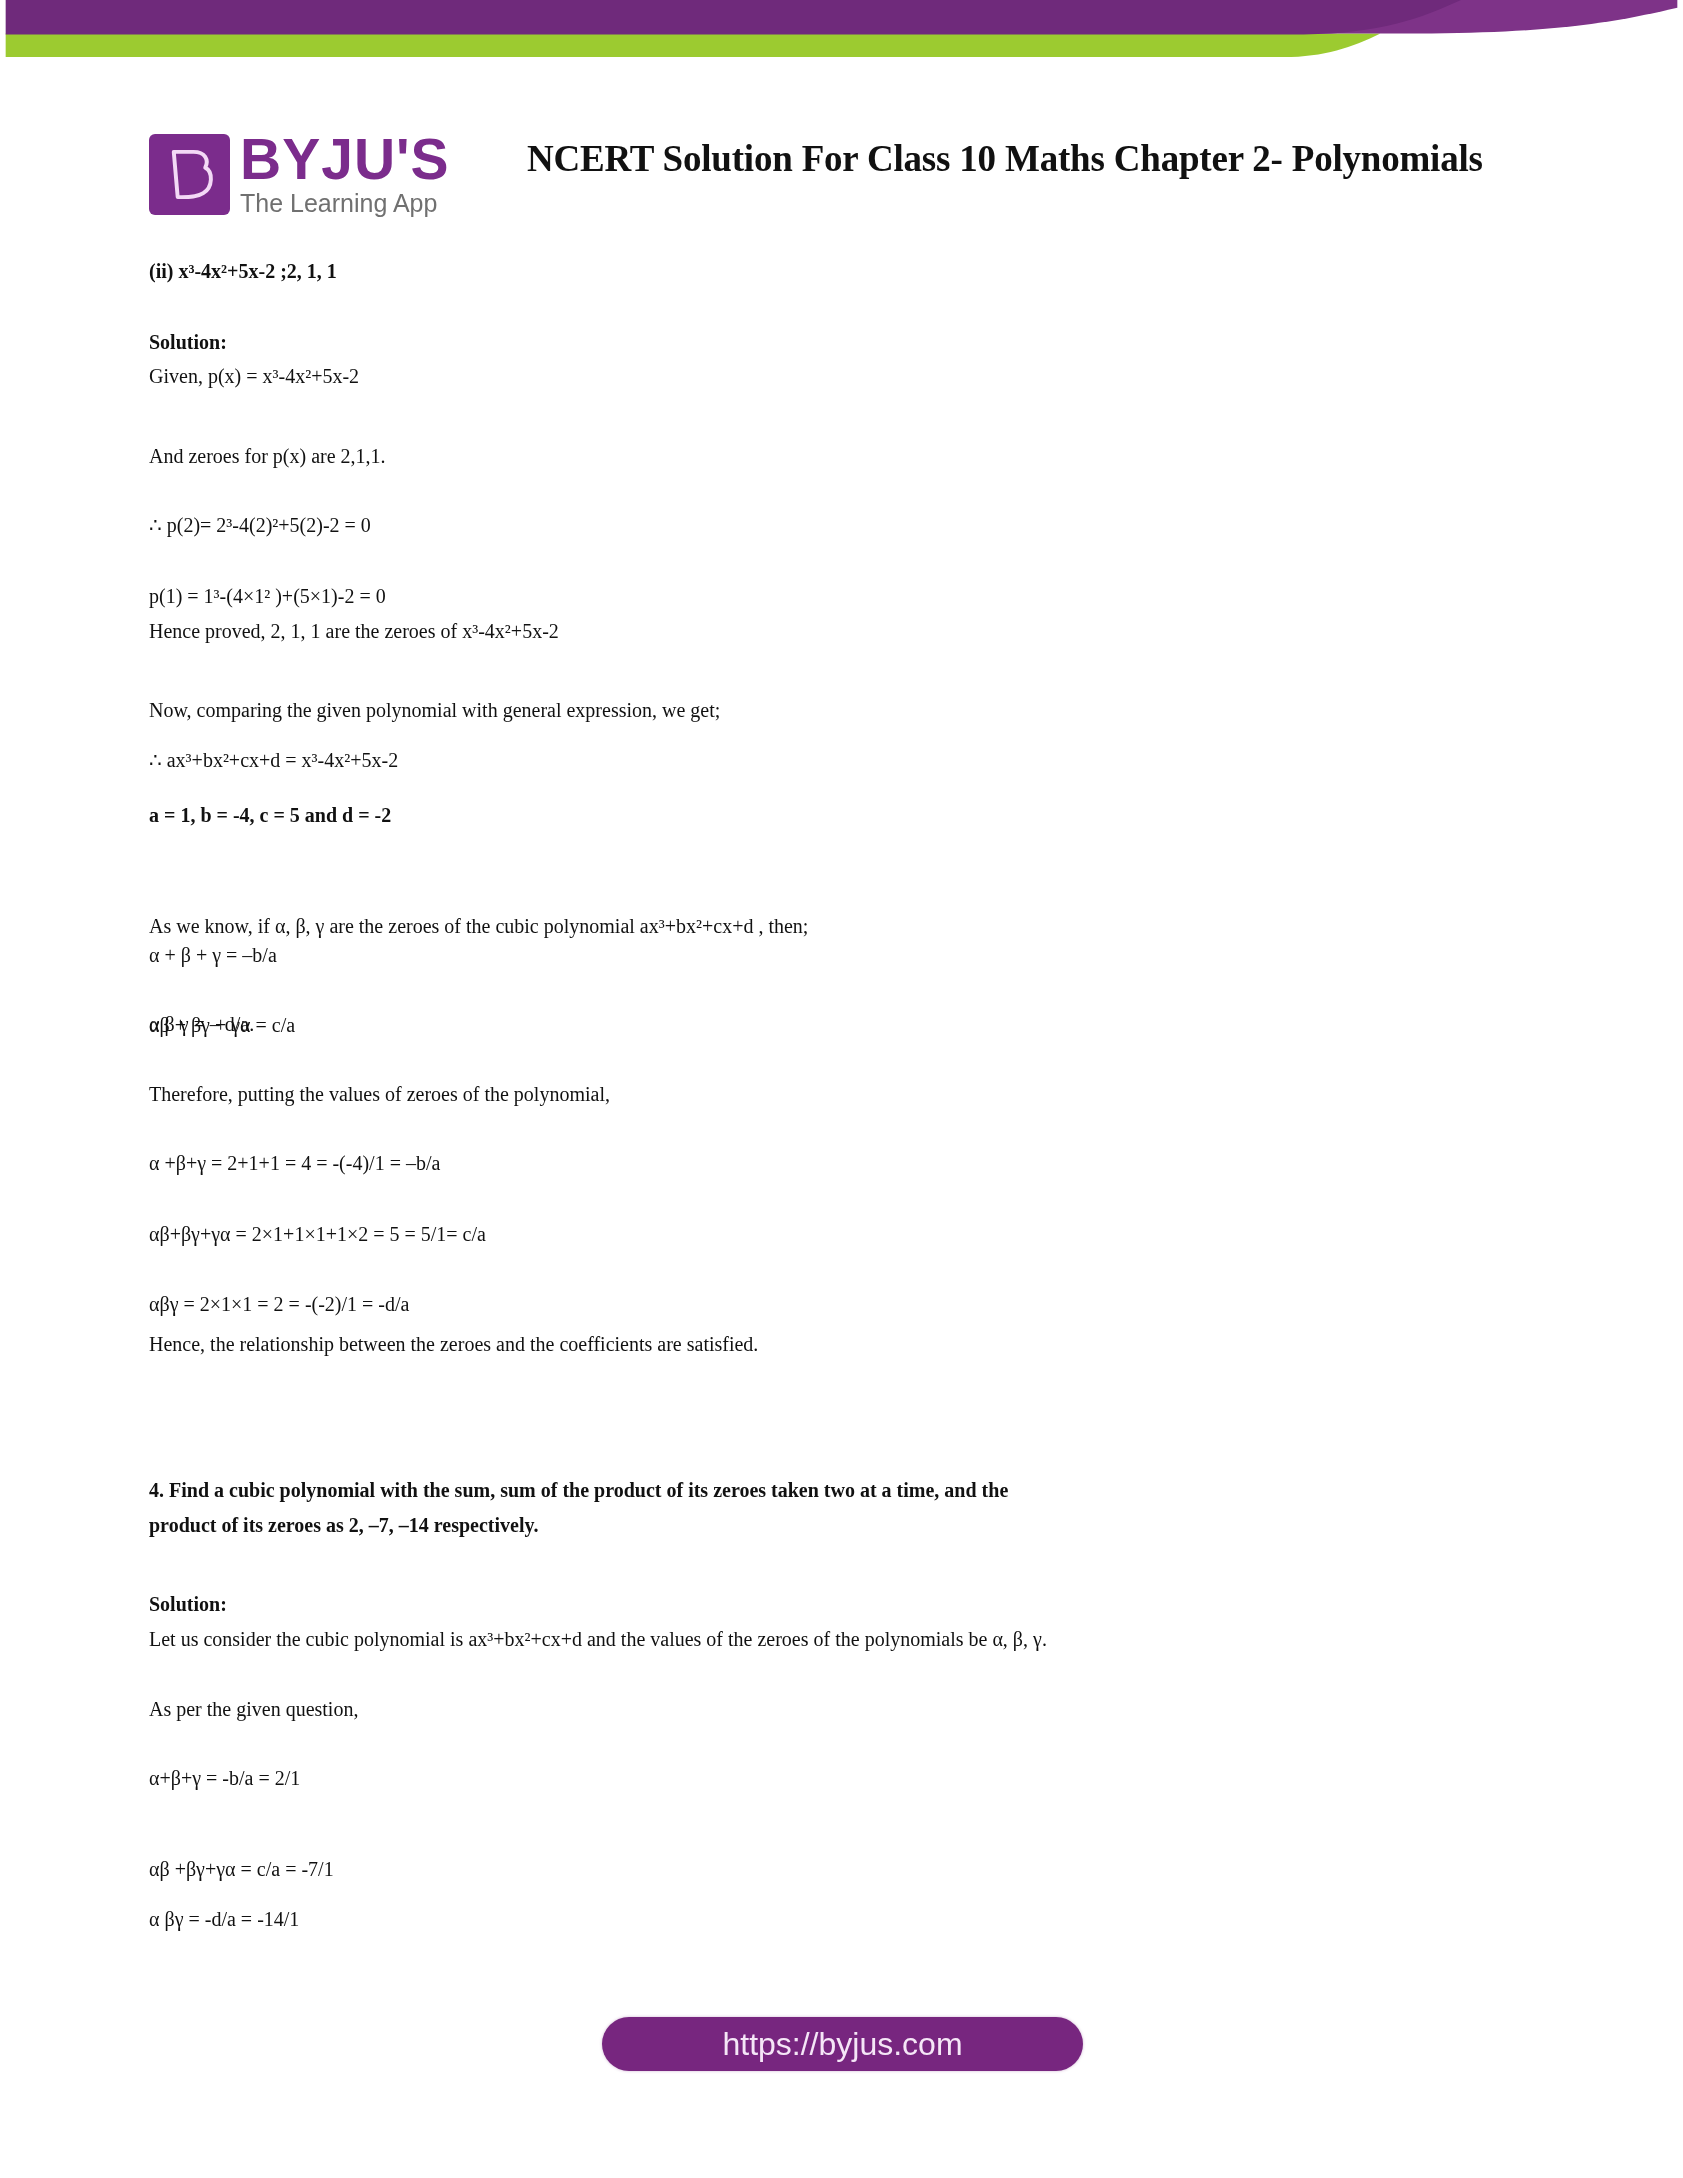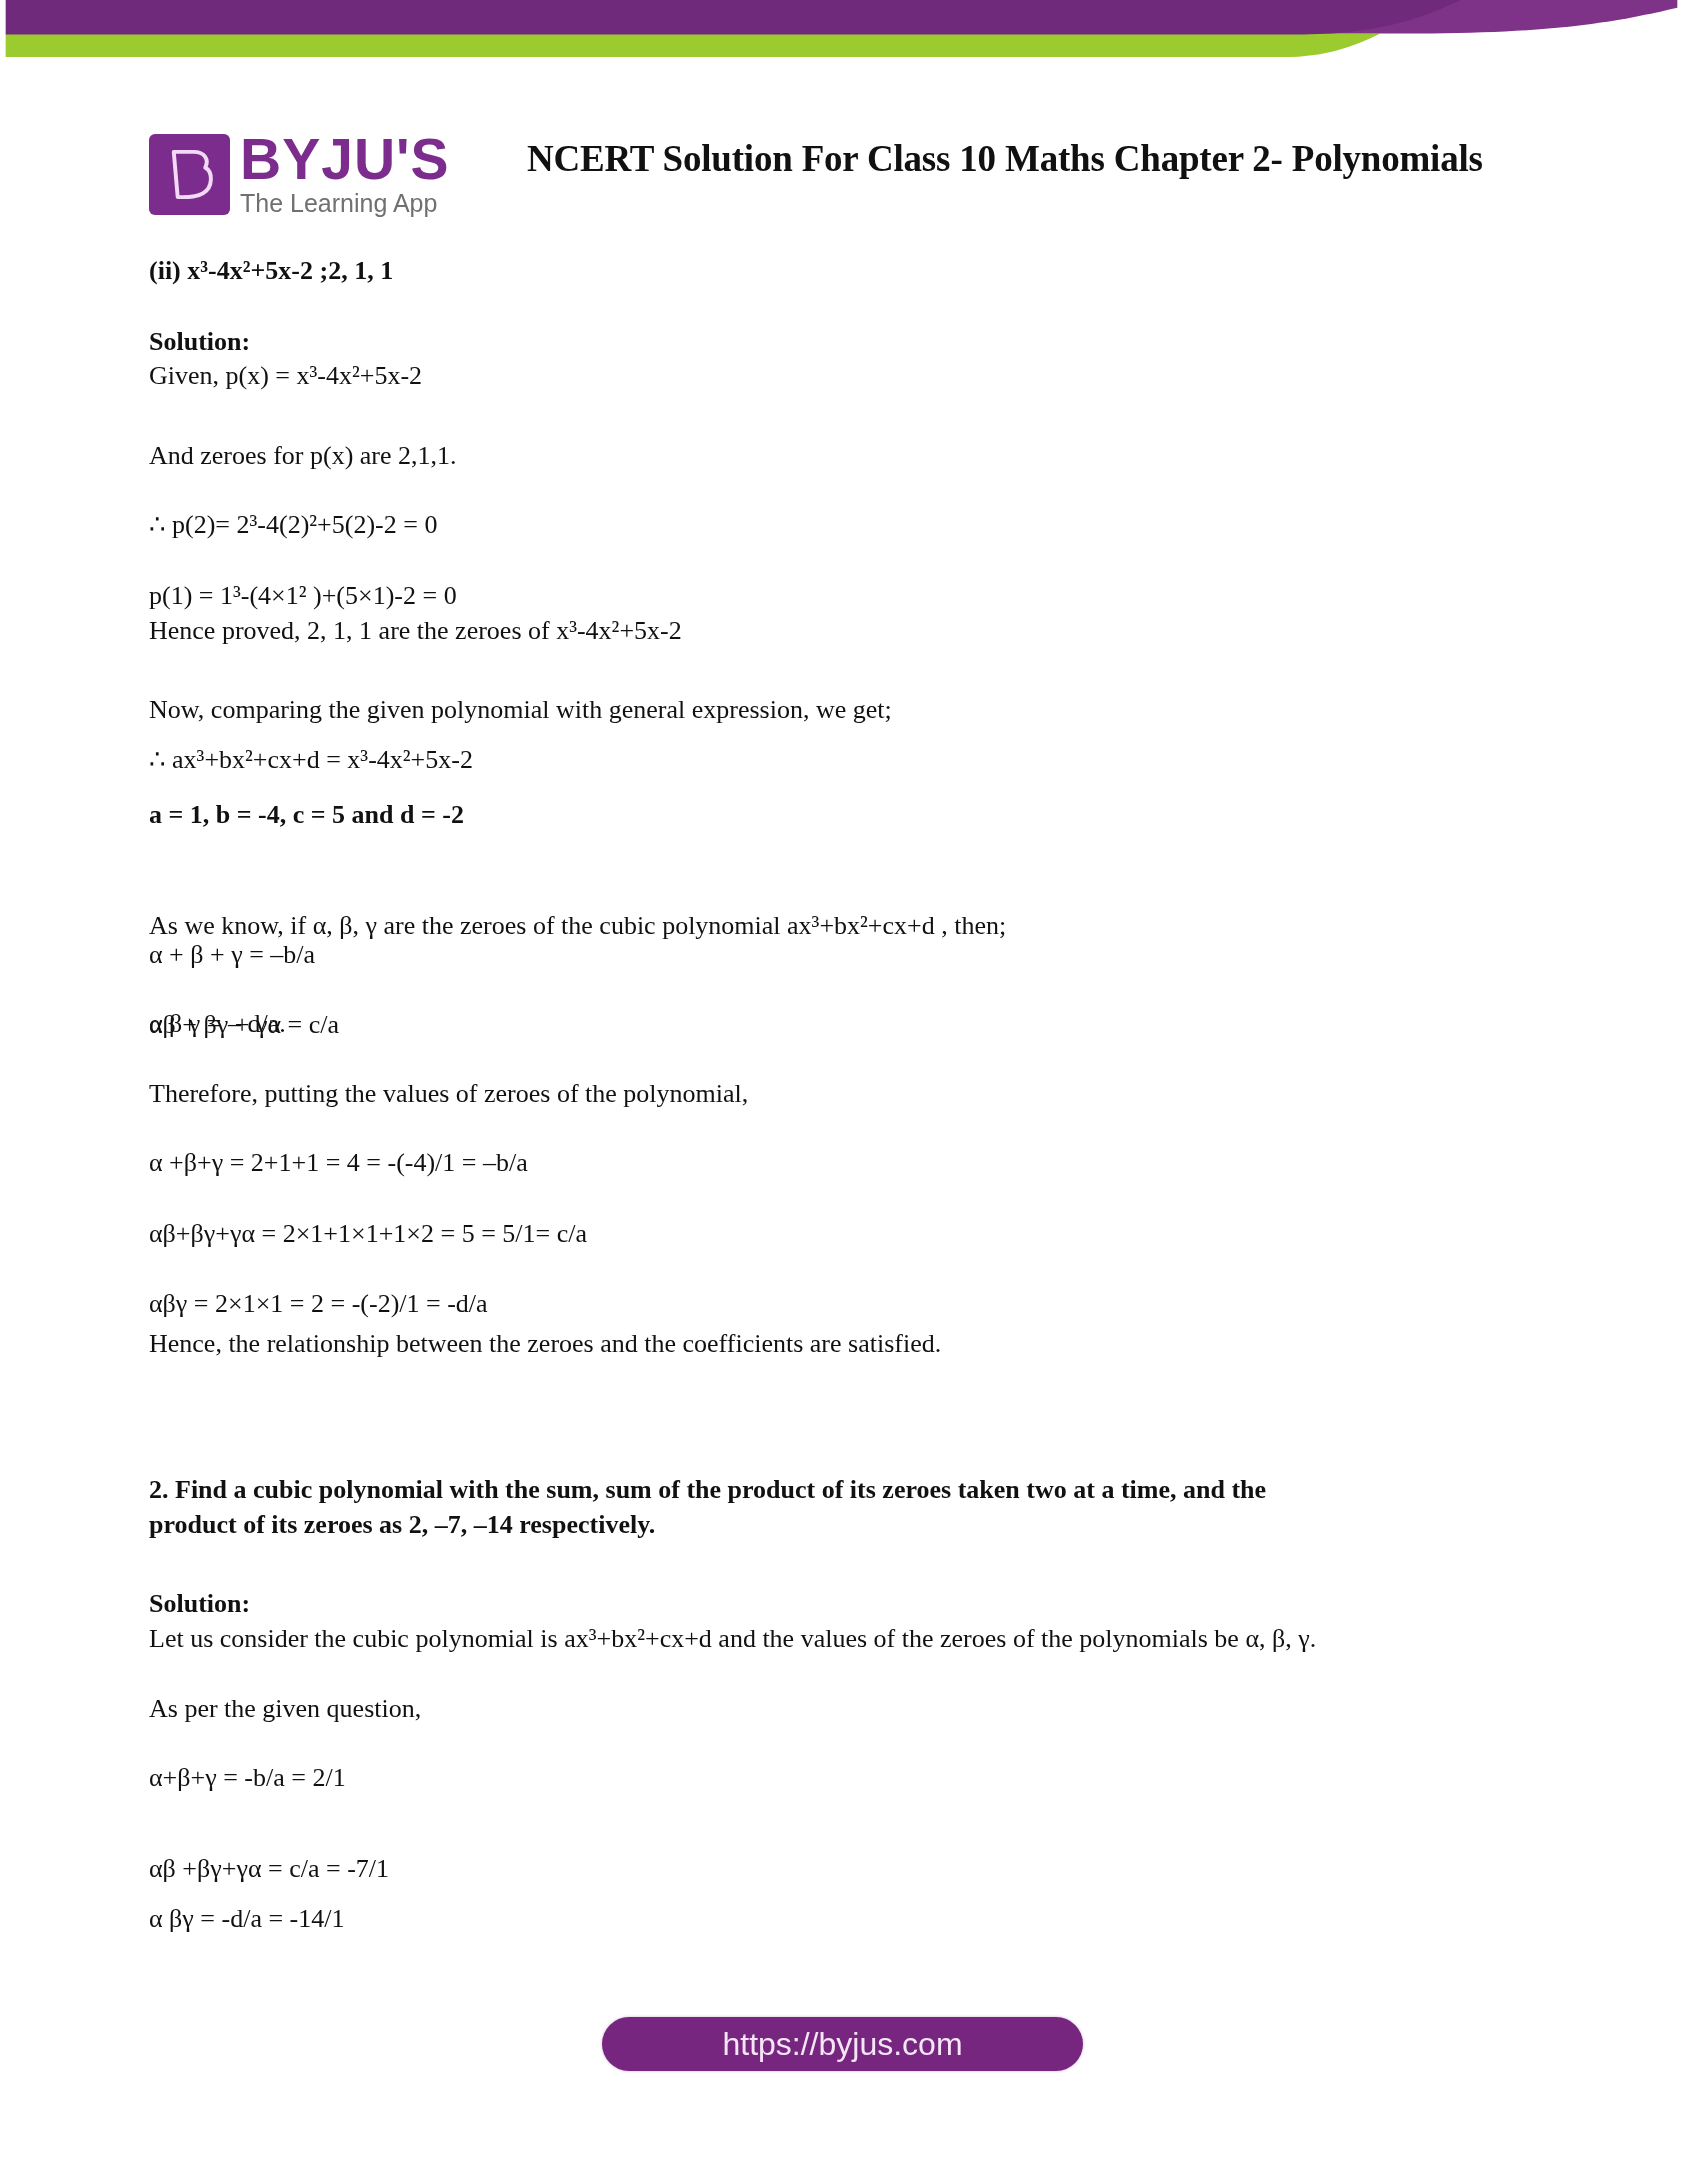--- a/index.html
+++ b/index.html
@@ -17,21 +17,21 @@
   .logo-text { margin-left: 10px; display: flex; flex-direction: column; }
   .logo-brand { font-family: "Liberation Sans", "DejaVu Sans", sans-serif; font-weight: bold;
                 font-size: 57px; line-height: 55px; color: #7b2c8c; letter-spacing: 1px; }
   .logo-tag { font-family: "Liberation Sans", "DejaVu Sans", sans-serif; font-size: 25px;
               color: #707070; line-height: 28px; margin-top: 2px; }
 
   .doc-title { position: absolute; left: 527px; top: 137px; font-size: 37px; font-weight: bold;
                white-space: nowrap; letter-spacing: -0.2px; }
 
   
-  .line { position: absolute; left: 149px; font-size: 26px; white-space: nowrap; line-height: 34px; }
+  .line { position: absolute; left: 149px; font-size: 20px; white-space: nowrap; line-height: 34px; }
   .bold { font-weight: bold; }
   .math { font-family: "Liberation Serif", "DejaVu Serif", serif; }
 
   
   .footer-pill { position: absolute; left: 602px; top: 2017px; width: 481px; height: 54px;
                  background: #77267f; border-radius: 28px; display: flex; align-items: center;
                  justify-content: center; box-shadow: 0 0 3px rgba(120,40,130,0.35); }
   .footer-pill span { font-family: "Liberation Sans", "DejaVu Sans", sans-serif; color: #f5e6f7;
                       font-size: 32px; }
 </style>
@@ -84,21 +84,21 @@
 <div class="line" style="top:1007px;">α β γ = – d/a.</div>
 
 <div class="line" style="top:1077px;">Therefore, putting the values of zeroes of the polynomial,</div>
 
 <div class="line" style="top:1146px;">α +β+γ = 2+1+1 = 4 = -(-4)/1 = –b/a</div>
 <div class="line" style="top:1217px;">αβ+βγ+γα = 2×1+1×1+1×2 = 5 = 5/1= c/a</div>
 <div class="line" style="top:1287px;">αβγ = 2×1×1 = 2 = -(-2)/1 = -d/a</div>
 
 <div class="line" style="top:1311px;margin-top:16px;">Hence, the relationship between the zeroes and the coefficients are satisfied.</div>
 
-<div class="line bold" style="top:1473px;">2.  Find a cubic polynomial with the sum, sum of the product of its zeroes taken two at a time, and the</div>
+<div class="line bold" style="top:1473px;">4.  Find a cubic polynomial with the sum, sum of the product of its zeroes taken two at a time, and the</div>
 <div class="line bold" style="top:1508px;">product of its zeroes as 2, –7, –14 respectively.</div>
 
 <div class="line bold" style="top:1587px;">Solution:</div>
 <div class="line" style="top:1622px;">Let us consider the cubic polynomial is ax³+bx²+cx+d and the values of the zeroes of the polynomials be α, β, γ.</div>
 
 <div class="line" style="top:1692px;">As per the given question,</div>
 
 <div class="line" style="top:1761px;">α+β+γ = -b/a = 2/1</div>
 <div class="line" style="top:1832px;margin-top:20px;">αβ +βγ+γα = c/a = -7/1</div>
 <div class="line" style="top:1902px;">α βγ = -d/a = -14/1</div>

